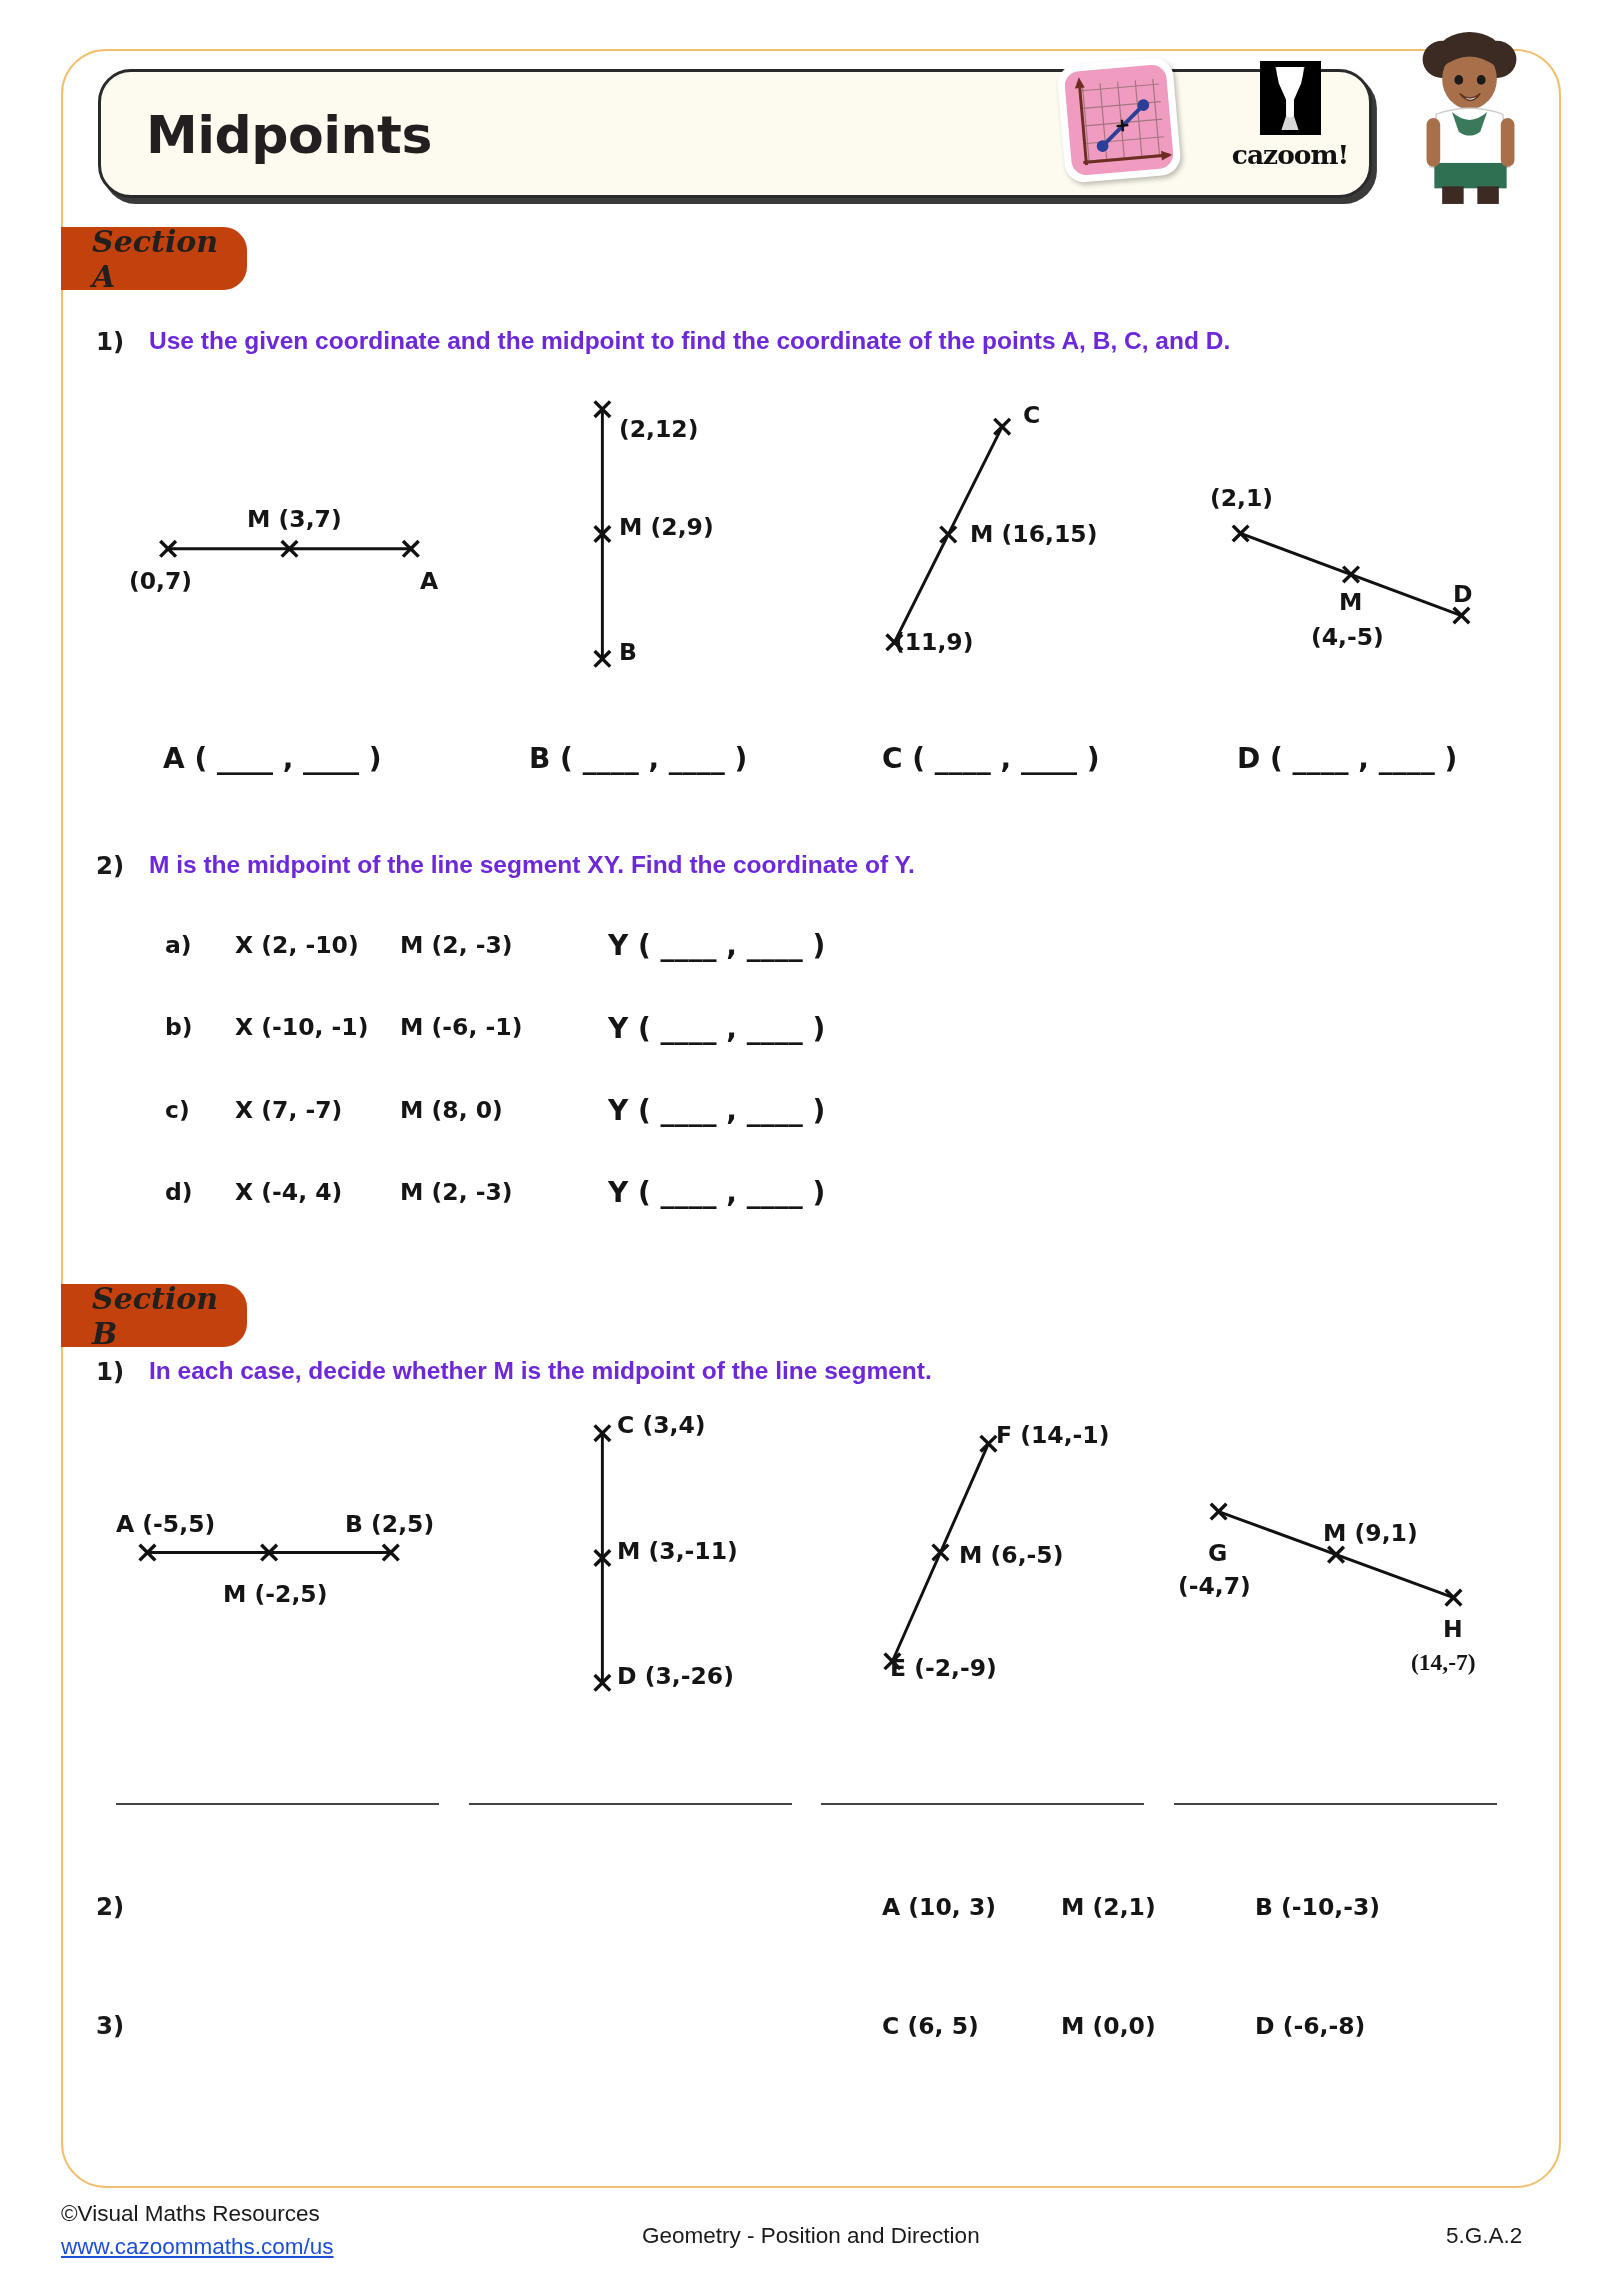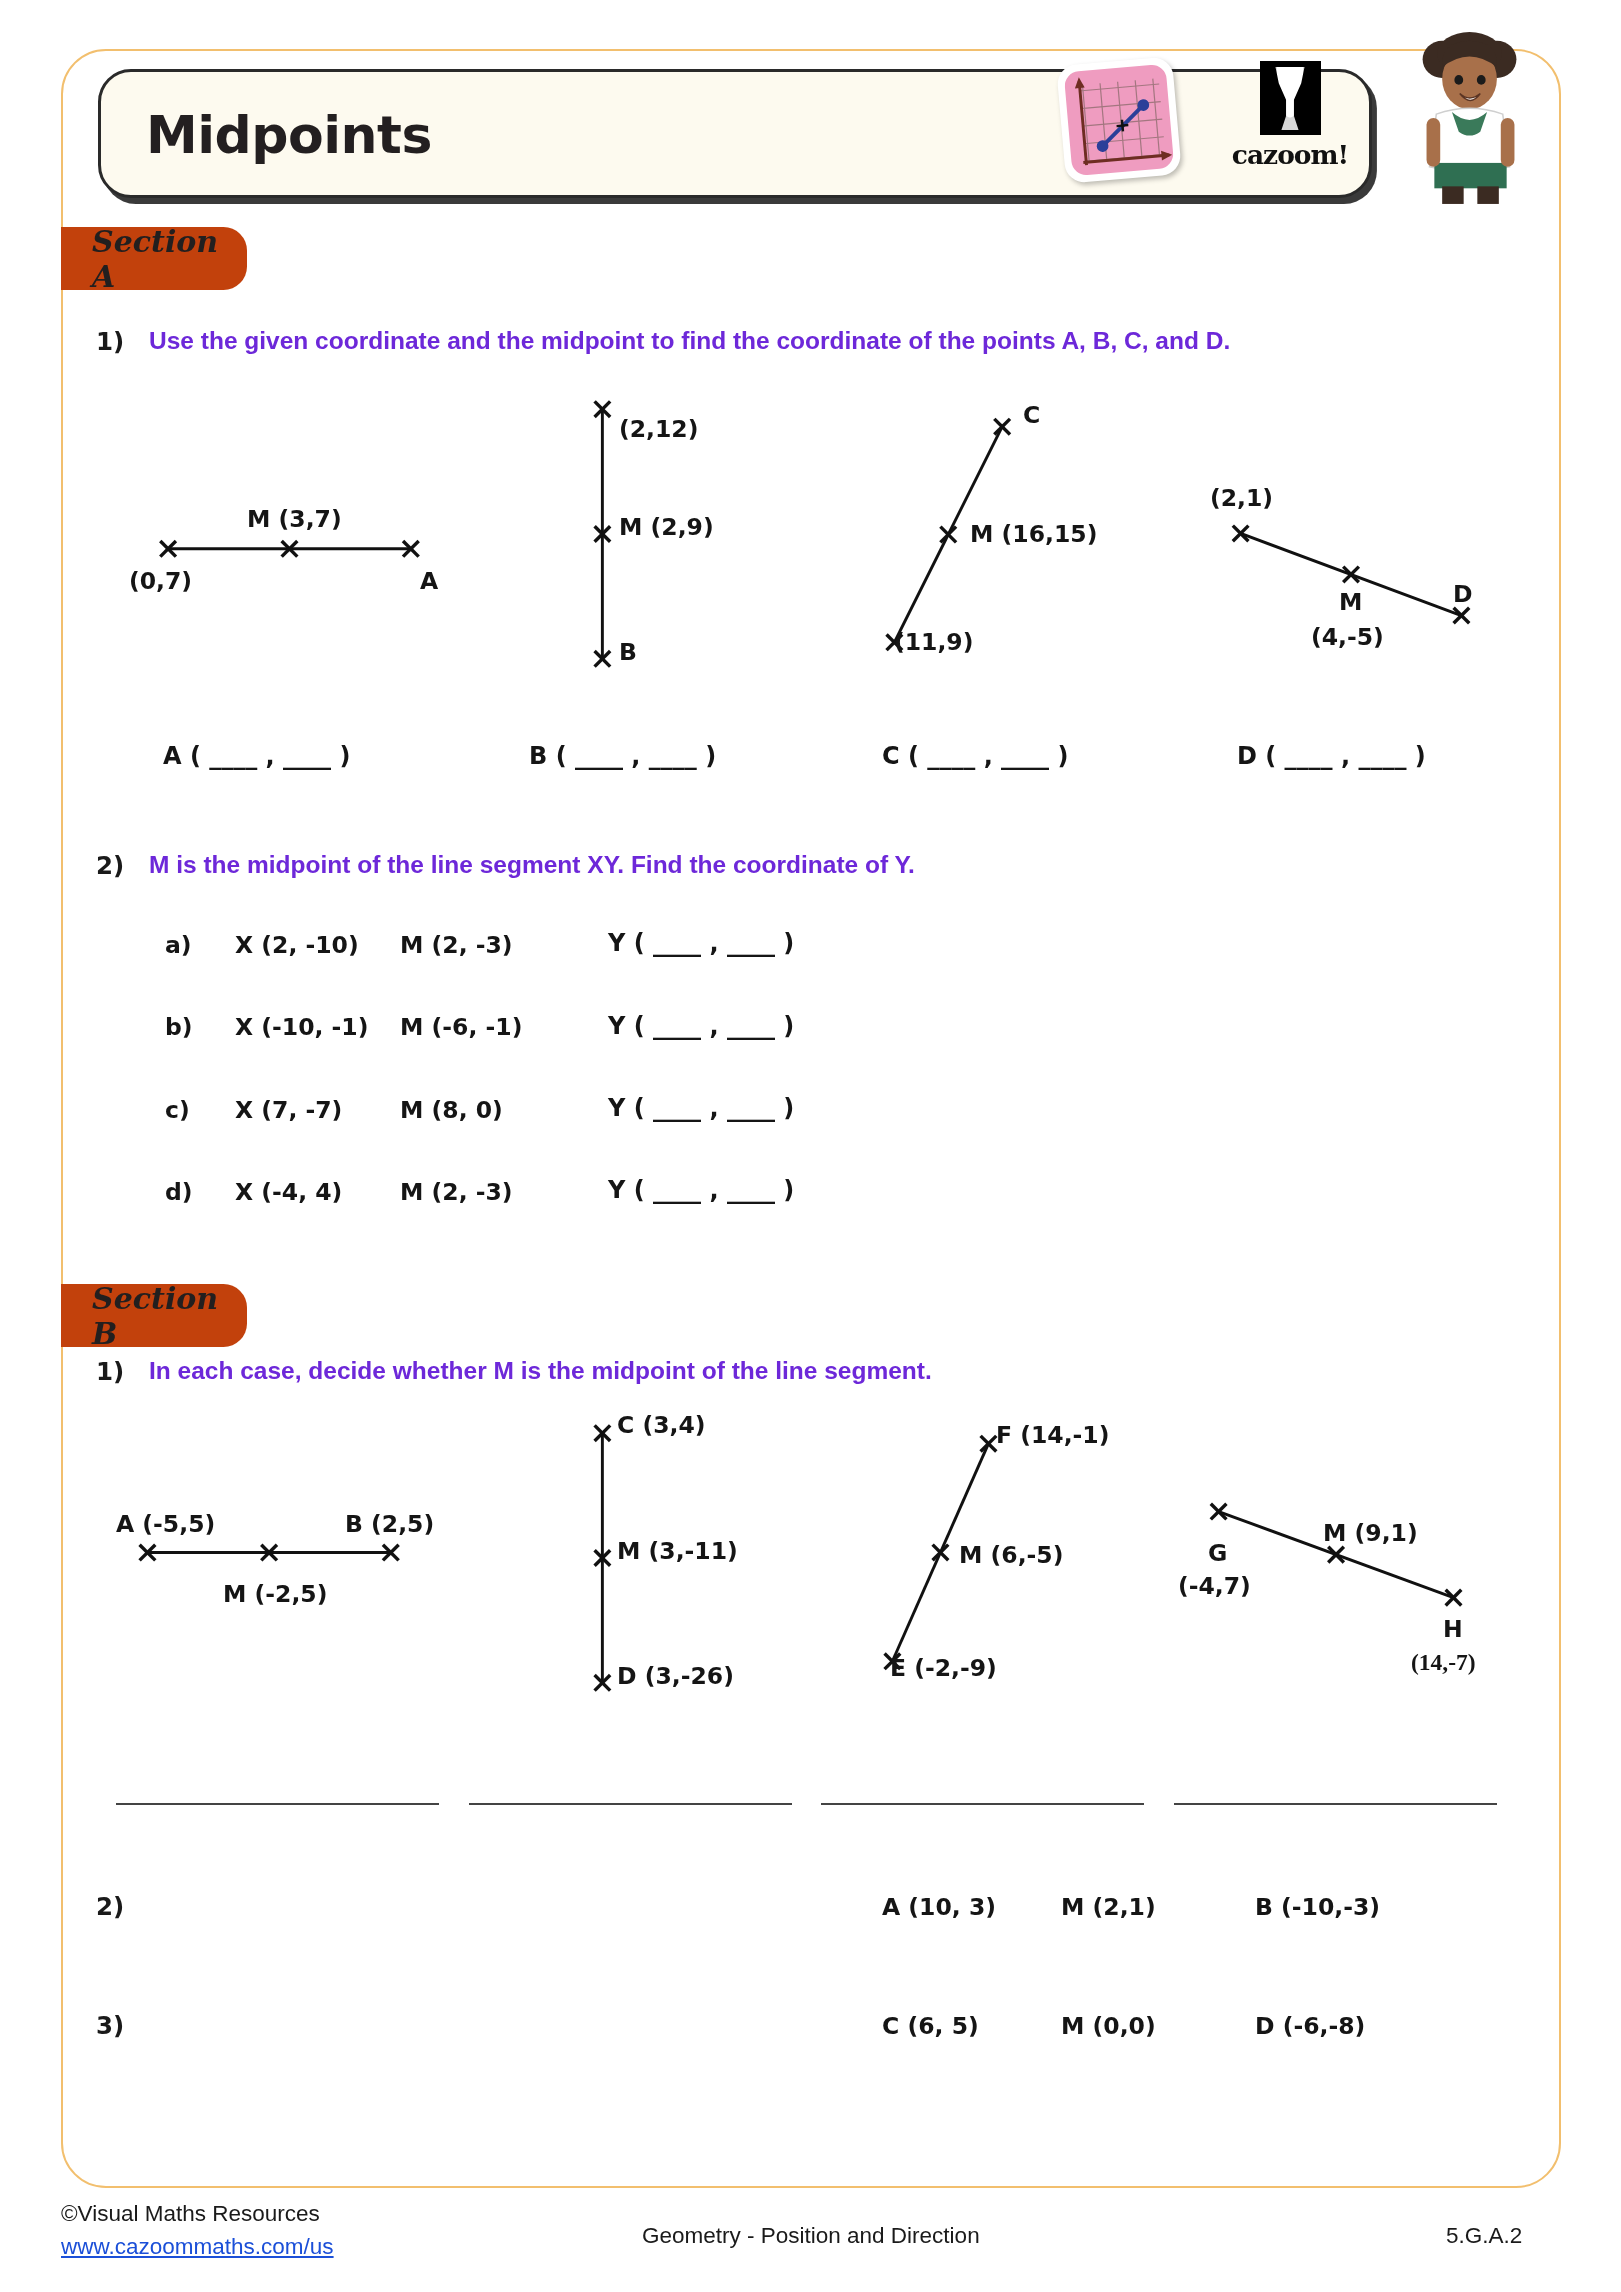--- a/index.html
+++ b/index.html
@@ -137,21 +137,21 @@
   .lbl {
     position: absolute;
     font-size: 23.5px;
     font-weight: bold;
     color: #151515;
     white-space: nowrap;
     font-family: "DejaVu Sans", sans-serif;
   }
   .ans-slot {
     position: absolute;
-    font-size: 24px;
+    font-size: 28px;
     font-weight: bold;
     color: #151515;
     white-space: nowrap;
     font-family: "DejaVu Sans", sans-serif;
   }
   .blank-line {
     position: absolute;
     border-bottom: 2px solid #444;
   }
 

